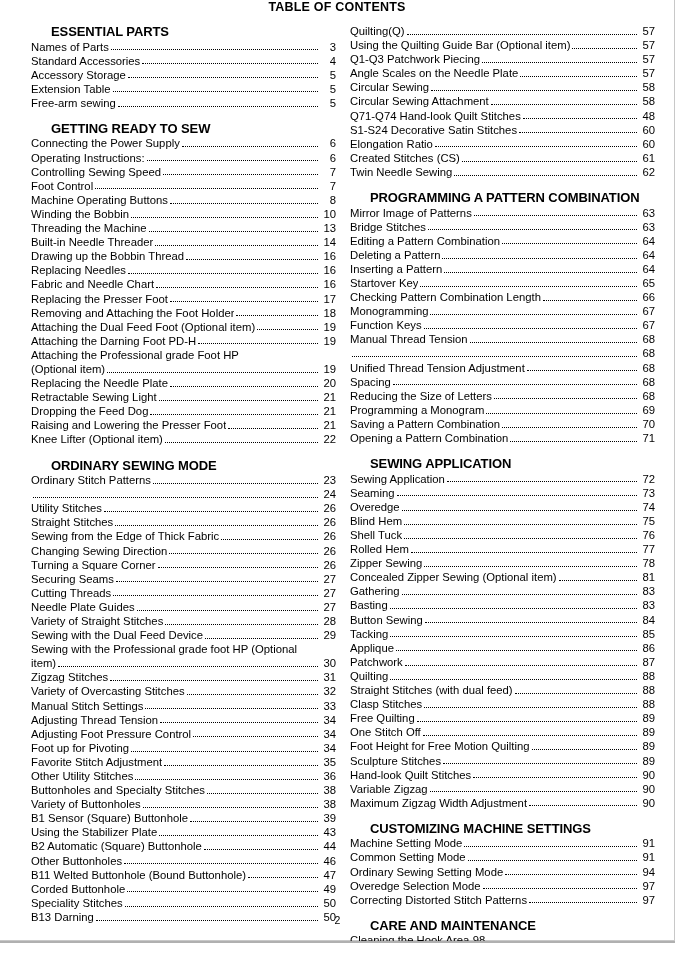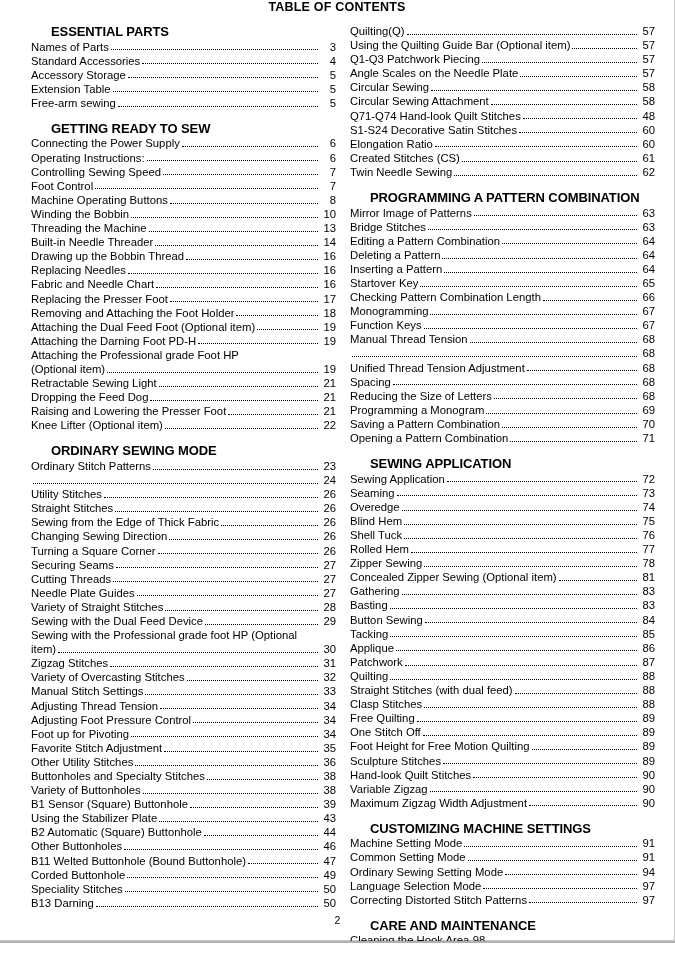--- a/index.html
+++ b/index.html
@@ -215,20 +215,25 @@
         </div>
         <div class="entry wrapped">
           <div class="wrapline1">Attaching the Professional grade Foot HP</div>
           <div class="wrapline2">
             <span class="title">(Optional item)</span>
             <span class="leader"></span>
             <span class="pageno">19</span>
           </div>
         </div>
         <div class="entry">
+          <span class="title">Replacing the Needle Plate</span>
+          <span class="leader"></span>
+          <span class="pageno">20</span>
+        </div>
+        <div class="entry">
           <span class="title">Retractable Sewing Light</span>
           <span class="leader"></span>
           <span class="pageno">21</span>
         </div>
         <div class="entry">
           <span class="title">Dropping the Feed Dog</span>
           <span class="leader"></span>
           <span class="pageno">21</span>
         </div>
         <div class="entry">
@@ -672,21 +677,21 @@
           <span class="title">Common Setting Mode</span>
           <span class="leader"></span>
           <span class="pageno">91</span>
         </div>
         <div class="entry">
           <span class="title">Ordinary Sewing Setting Mode</span>
           <span class="leader"></span>
           <span class="pageno">94</span>
         </div>
         <div class="entry">
-          <span class="title">Language Selection Mode</span>
+          <span class="title">Overedge Selection Mode</span>
           <span class="leader"></span>
           <span class="pageno">97</span>
         </div>
         <div class="entry">
           <span class="title">Correcting Distorted Stitch Patterns</span>
           <span class="leader"></span>
           <span class="pageno">97</span>
         </div>
         <div class="section-head">CARE AND MAINTENANCE</div>
         <div class="entry">

